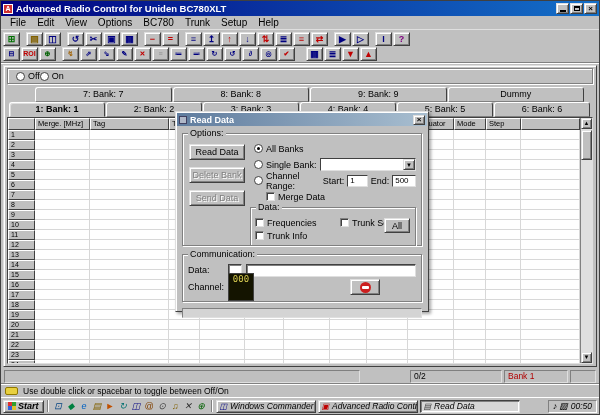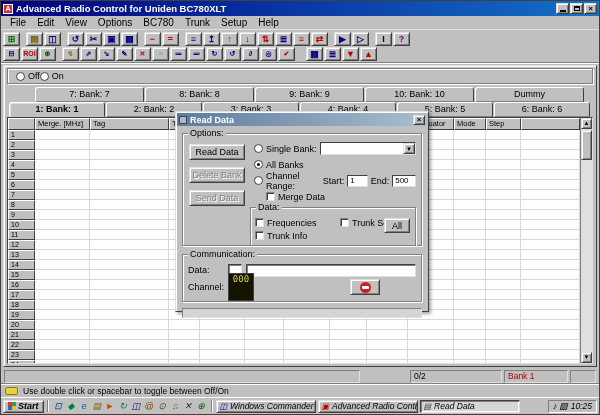--- a/index.html
+++ b/index.html
@@ -298,21 +298,20 @@
         <span class="radio"></span>
         <span class="rlabel">On</span>
       </div>
     </div>
 
     <div class="tabs top">
 
     <div class="tab">7: Bank: 7</div>
         <div class="tab">8: Bank: 8</div>
         <div class="tab">9: Bank: 9</div>
-        <div class="tab">10: Bank: 10</div>
         <div class="tab">Dummy</div>
       </div>
     <div class="tabs bottom">
 
     <div class="tab active">1: Bank: 1</div>
         <div class="tab">2: Bank: 2</div>
         <div class="tab">3: Bank: 3</div>
         <div class="tab">4: Bank: 4</div>
         <div class="tab">5: Bank: 5</div>
         <div class="tab">6: Bank: 6</div>
@@ -745,32 +744,32 @@
 
       <div class="grp opt-grp">
         <div class="grp-label">Options:</div>
         <div class="opt-left">
           <div class="btn">Read Data</div>
           <div class="btn disabled">Delete Bank</div>
           <div class="btn disabled">Send Data</div>
         </div>
         <div class="opt-right">
           <div class="orow">
+            <span class="radio on"></span>
+            <span>All Banks</span>
+          </div>
+          <div class="orow">
             <span class="radio"></span>
             <span>Single Bank:</span>
             <div class="combo">
               <div class="val"></div>
               <div class="btn drop">
                   <span>▼</span>
                 </div>
             </div>
-          </div>
-          <div class="orow">
-            <span class="radio on"></span>
-            <span>All Banks</span>
           </div>
           <div class="orow">
             <span class="radio"></span>
             <span>Channel Range:</span>
             <span>Start:</span>
             <div class="ipt" style="width:24px;">1</div>
             <span>End:</span>
             <div class="ipt" style="width:28px;">500</div>
           </div>
           <div class="orow" style="margin-left:12px;">
@@ -870,17 +869,17 @@
           <span class="ti" style="color: rgb(48, 48, 48);">▤</span>
           <span>Read Data</span>
         </div>
       </div>
     <div class="tray">
       <span style="display:flex;gap:2px;">
 
       <span class="tray-ico">♪</span>
           <span class="tray-ico">▨</span>
         </span>
-      <span class="clock">10:25</span>
+      <span class="clock">00:50</span>
     </div>
   </div>
 
 </div>
 
 </body></html>

